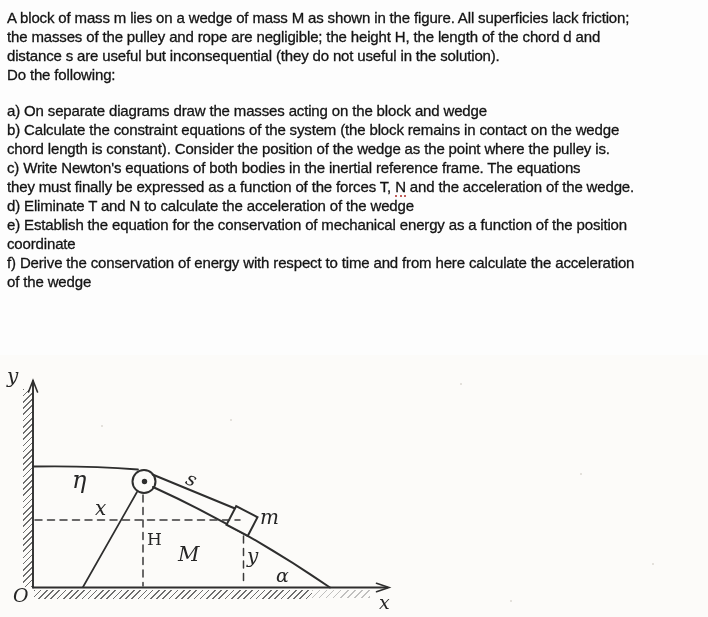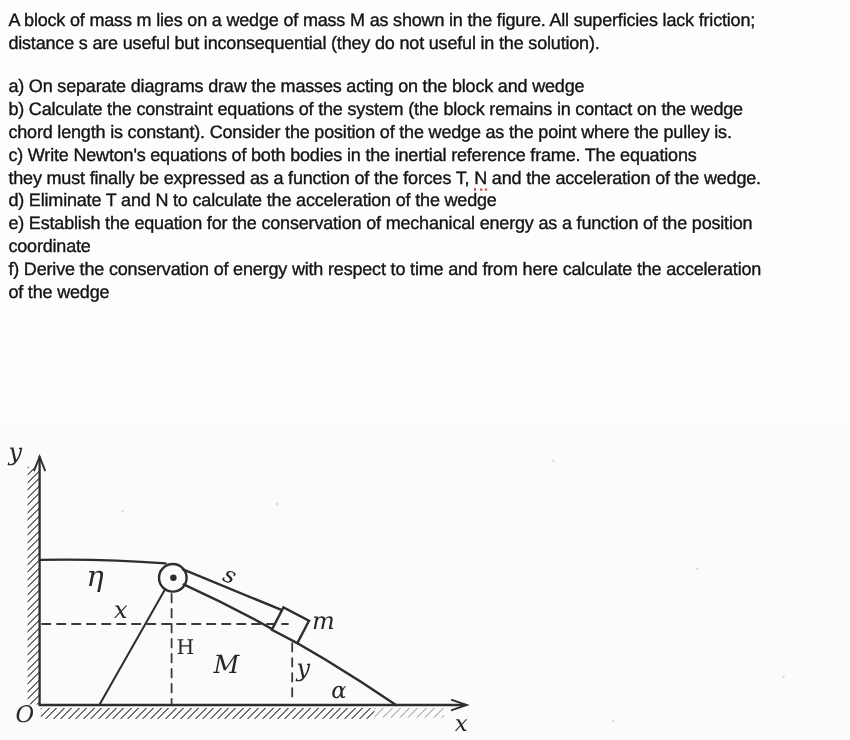--- a/index.html
+++ b/index.html
@@ -46,21 +46,23 @@
   .speck{position:absolute;width:2px;height:2px;border-radius:50%;background:#ddd8d2;}
   .hand{font-family:"DejaVu Serif",serif;font-style:italic;}
 </style>
 </head>
 <body>
 
 <div class="page">
 
   <div class="text-block">
     <div class="line">A block of mass m lies on a wedge of mass M as shown in the figure. All superficies lack friction;</div>
+    <div class="line">the masses of the pulley and rope are negligible; the height H, the length of the chord d and</div>
     <div class="line">distance s are useful but inconsequential (they do not useful in the solution).</div>
+    <div class="line">Do the following:</div>
     <div class="spacer"></div>
     <div class="line">a) On separate diagrams draw the masses acting on the block and wedge</div>
     <div class="line">b) Calculate the constraint equations of the system (the block remains in contact on the wedge</div>
     <div class="line">chord length is constant). Consider the position of the wedge as the point where the pulley is.</div>
     <div class="line">c) Write Newton's equations of both bodies in the inertial reference frame. The equations</div>
     <div class="line"><span>they must finally be expressed as a function of the forces T, </span><span class="flagged">N</span><span> and the acceleration of the wedge.</span></div>
     <div class="line">d) Eliminate T and N to calculate the acceleration of the wedge</div>
     <div class="line">e) Establish the equation for the conservation of mechanical energy as a function of the position</div>
     <div class="line">coordinate</div>
     <div class="line">f) Derive the conservation of energy with respect to time and from here calculate the acceleration</div>

